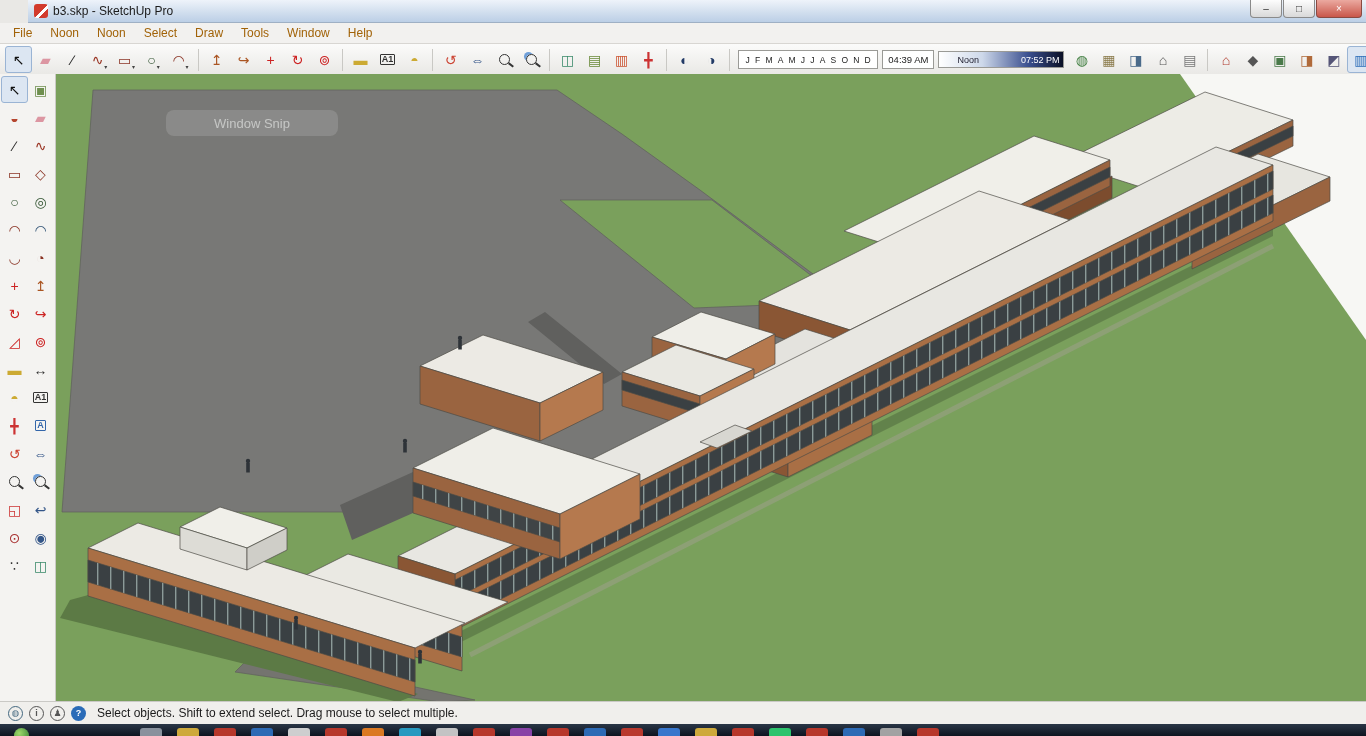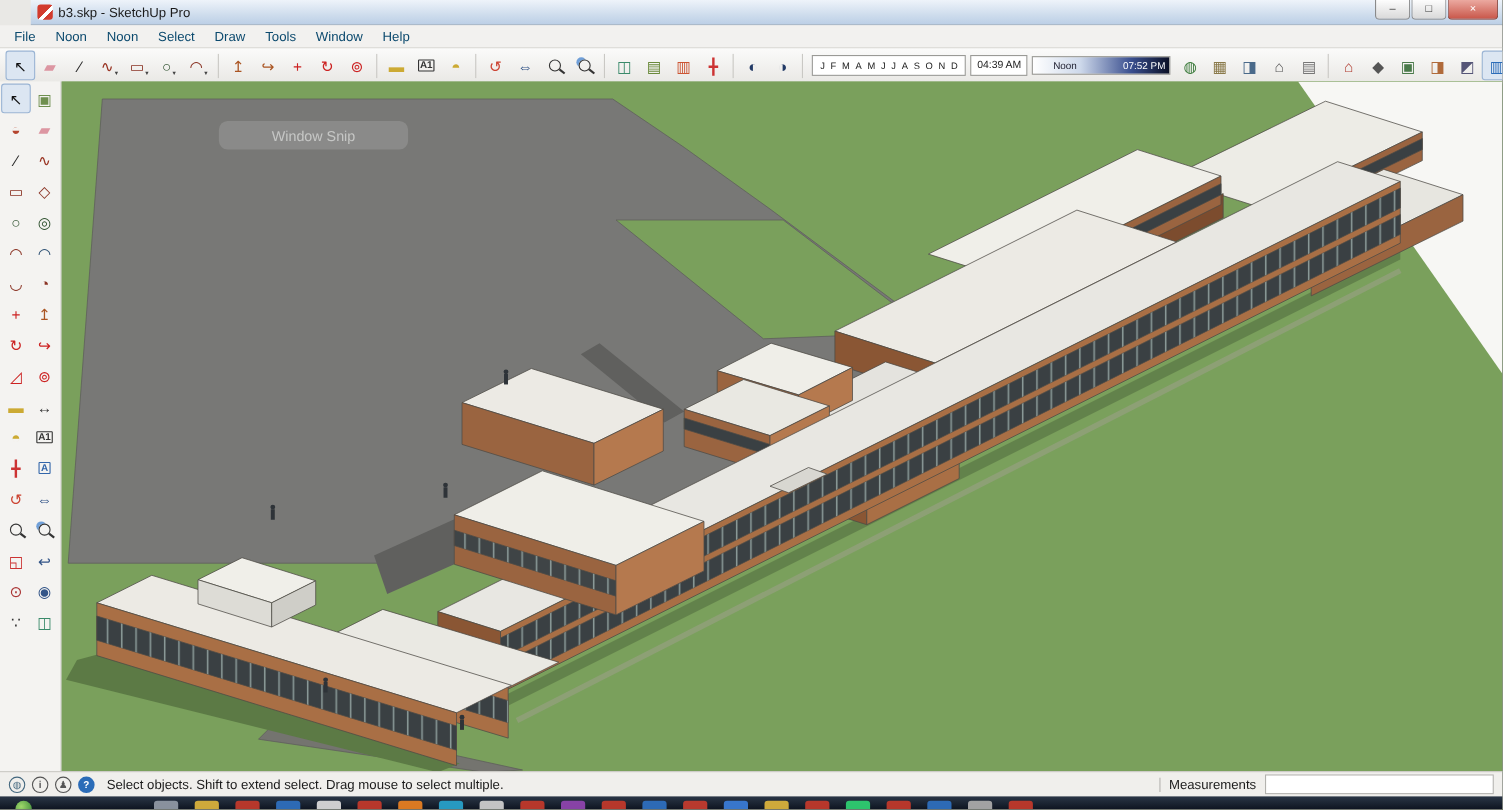--- a/index.html
+++ b/index.html
@@ -15,21 +15,21 @@
            background:linear-gradient(135deg,#d23b2e 52%,#ffffff 52%,#ffffff 66%,#d23b2e 66%);}
   .title{font-size:12px;}
   .wbtns{margin-left:auto;display:flex;gap:1px;align-self:flex-start;}
   .win-btn{width:30px;height:17px;border:1px solid #8a8a8a;border-top:none;
            border-radius:0 0 4px 4px;background:linear-gradient(#fdfdfd,#d9d9d9);
            display:flex;align-items:center;justify-content:center;font-size:10px;color:#333;}
   .win-btn.close{width:44px;background:linear-gradient(#eba9a0,#c9574a);color:#fff;border-color:#8a4a42;}
 
   
   .menubar{height:20px;background:#f2f1ef;border-bottom:1px solid #d8d6d2;
-           display:flex;align-items:center;font-size:12px;color:#0c4a6e;padding-left:4px;}
+           display:flex;align-items:center;font-size:12px;color:#a16207;padding-left:4px;}
   .menu-item{padding:2px 9px;}
 
   
   .toolbar{height:31px;background:linear-gradient(#fbfbfa,#e9e8e5);
            border-bottom:1px solid #cfcecb;display:flex;align-items:center;padding:0 5px;}
   .tbflex{display:flex;align-items:center;}
   .tbtn{width:25px;height:25px;display:flex;align-items:center;justify-content:center;
         border:1px solid transparent;border-radius:3px;position:relative;}
   .tbtn.pressed{background:#dce6f2;border-color:#9ab4d4;}
   .glyph{font-size:14px;line-height:1;}
@@ -56,21 +56,21 @@
   
   .left-toolbar{position:absolute;left:0;top:74px;bottom:34px;width:55px;
                 background:#f4f3f1;border-right:1px solid #cbcac6;}
   .tool-grid{display:grid;grid-template-columns:25px 25px;gap:1px;padding:2px 1px;}
 
   
   .viewport{position:absolute;left:56px;top:74px;width:1310px;height:628px;overflow:hidden;background:#7aa05c;}
   .viewport svg{display:block;}
   .watermark{position:absolute;left:110px;top:36px;width:172px;height:26px;border-radius:8px;
              background:rgba(235,238,236,0.16);color:rgba(245,248,246,0.55);
-             display:flex;align-items:center;justify-content:center;font-size:13px;margin-left:33px;}
+             display:flex;align-items:center;justify-content:center;font-size:13px;}
 
   
   .statusbar{position:absolute;left:0;right:0;bottom:12px;height:22px;background:#f0efec;
              border-top:1px solid #cac9c5;display:flex;align-items:center;padding:0 8px;
              font-size:12px;color:#1b1b1b;gap:7px;}
   .sicon{width:15px;height:15px;border-radius:50%;border:1.5px solid #555;box-sizing:border-box;
          display:flex;align-items:center;justify-content:center;font-size:9px;font-weight:bold;flex:0 0 15px;}
   .sicon.filled{border:none;}
   .smsg{margin-left:4px;}
   .measure{margin-left:auto;display:flex;align-items:center;gap:8px;}
@@ -493,25 +493,20 @@
   </div>
 
   <div class="statusbar">
     <div class="tbflex" id="statusicons" style="gap:6px">
         <span class="sicon" style="border-color: rgb(68, 104, 127); color: rgb(68, 104, 127);">◍</span>
         <span class="sicon" style="border-color: rgb(85, 85, 85); color: rgb(85, 85, 85);">i</span>
         <span class="sicon" style="border-color: rgb(85, 85, 85); color: rgb(85, 85, 85);">♟</span>
         <span class="sicon filled" style="background: rgb(43, 108, 184); border-color: rgb(255, 255, 255); color: rgb(255, 255, 255);">?</span>
       </div>
     <span class="smsg">Select objects. Shift to extend select. Drag mouse to select multiple.</span>
-    <div class="measure">
-      <span class="vsep"></span>
-      <span>Measurements</span>
-      <input class="measure-input" value="" style="">
-    </div>
   </div>
 
   <div class="taskbar">
     <div class="start-orb"></div>
     <div class="tbflex" id="tbicons" style="gap:15px">
         <span class="tico" style="background: rgb(143, 152, 163);"></span>
         <span class="tico" style="background: rgb(216, 177, 60);"></span>
         <span class="tico" style="background: rgb(192, 57, 43);"></span>
         <span class="tico" style="background: rgb(46, 111, 189);"></span>
         <span class="tico" style="background: rgb(216, 216, 216);"></span>

